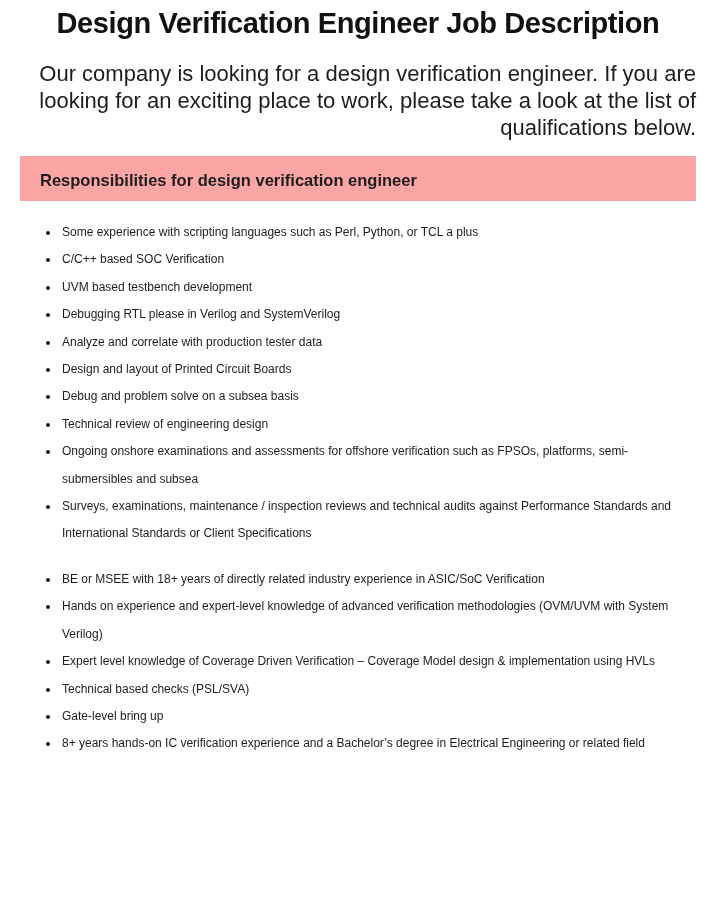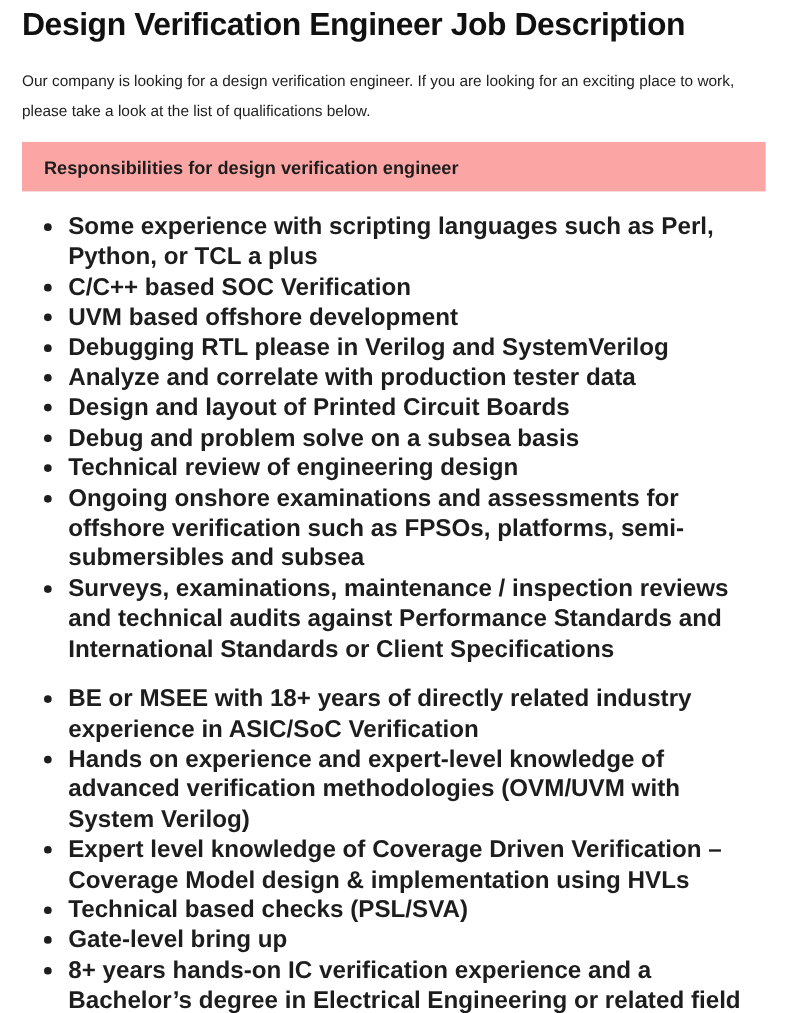--- a/index.html
+++ b/index.html
@@ -19,61 +19,62 @@
     padding: 6px 24px 30px 20px;
     background: #ffffff;
   }
   .page-title {
     font-size: 29px;
     line-height: 35px;
     font-weight: bold;
     color: #111111;
     letter-spacing: -0.4px;
     margin: 0 0 19px 0;
+    text-align: center;
   }
   .intro {
-    font-size: 14px;
+    font-size: 22px;
     line-height: 27px;
     margin: 0 0 15px 0;
+    text-align: right;
   }
   .section-header {
     background: #fca5a5;
     font-size: 16.5px;
     font-weight: bold;
     line-height: 20px;
     padding: 14px 20px 11px 20px;
     margin: 0;
   }
   ul.bullet-list {
     margin: 18px 0 13px 0;
     padding: 0 0 0 40px;
-    font-size: 22px;
+    font-size: 12px;
     line-height: 27.4px;
     list-style-type: disc;
-    font-weight: bold;
   }
   ul.bullet-list li {
     padding-left: 2px;
     margin: 0;
   }
 </style>
 </head>
 <body>
 
 <div class="page">
   <h1 class="page-title">Design Verification Engineer Job Description</h1>
 
   <p class="intro">Our company is looking for a design verification engineer. If you are looking for an exciting place to work, please take a look at the list of qualifications below.</p>
 
   <div>
       <div class="section-header">Responsibilities for design verification engineer</div>
       <ul class="bullet-list">
         <li>Some experience with scripting languages such as Perl, Python, or TCL a plus</li>
         <li>C/C++ based SOC Verification</li>
-        <li>UVM based offshore development</li>
+        <li>UVM based testbench development</li>
         <li>Debugging RTL please in Verilog and SystemVerilog</li>
         <li>Analyze and correlate with production tester data</li>
         <li>Design and layout of Printed Circuit Boards</li>
         <li>Debug and problem solve on a subsea basis</li>
         <li>Technical review of engineering design</li>
         <li>Ongoing onshore examinations and assessments for offshore verification such as FPSOs, platforms, semi-submersibles and subsea</li>
         <li>Surveys, examinations, maintenance / inspection reviews and technical audits against Performance Standards and International Standards or Client Specifications</li>
       </ul>
       <ul class="bullet-list">
         <li>BE or MSEE with 18+ years of directly related industry experience in ASIC/SoC Verification</li>

